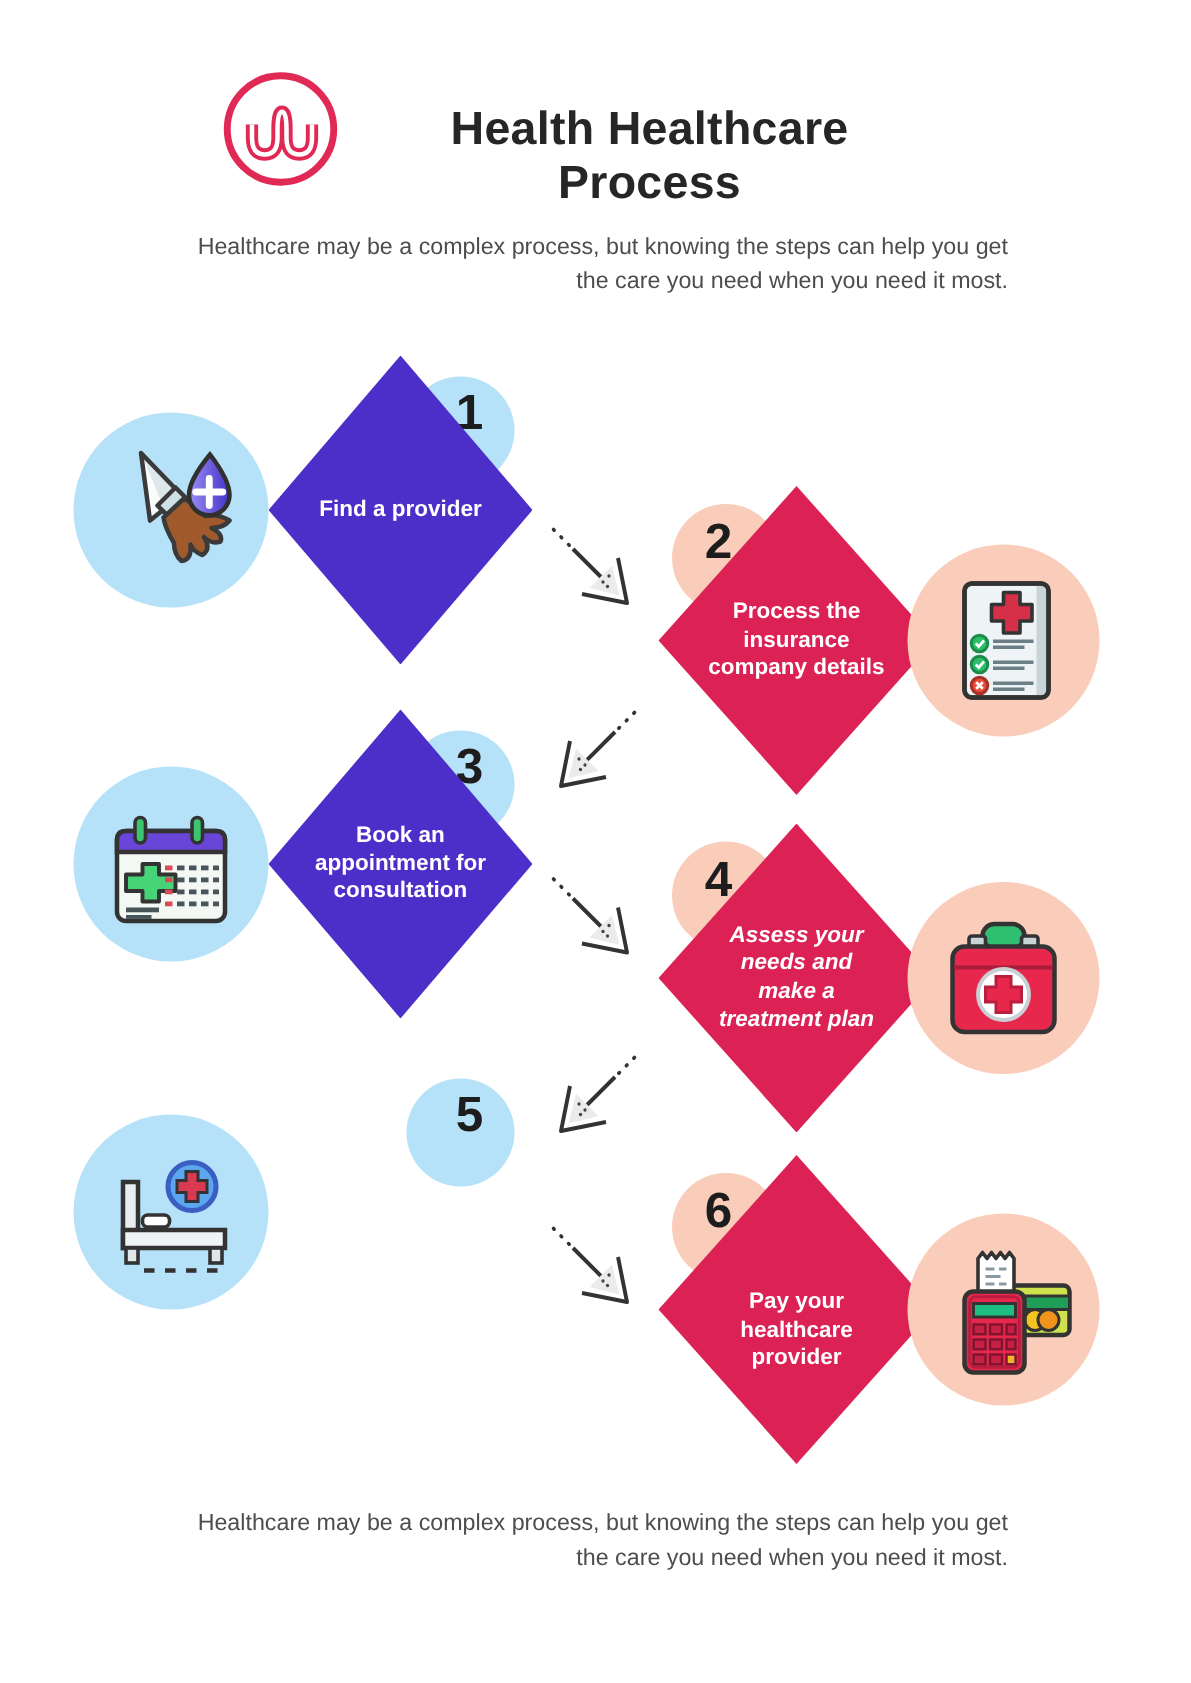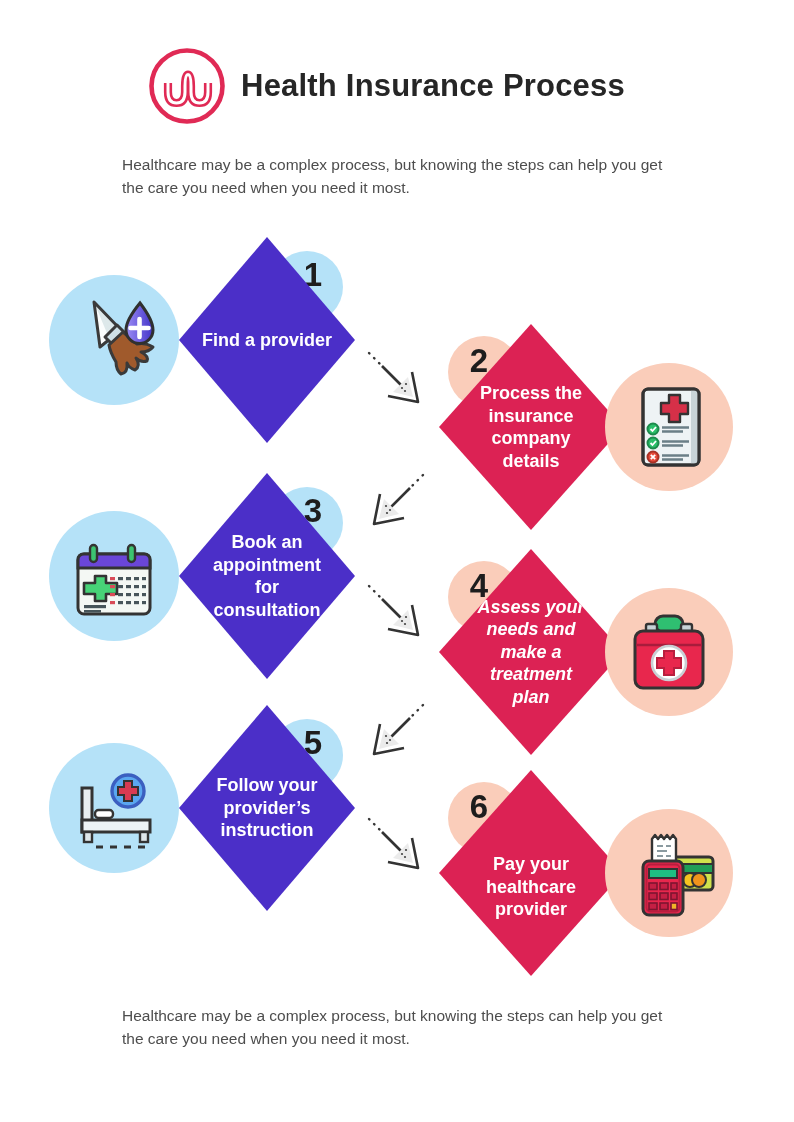--- a/index.html
+++ b/index.html
@@ -10,21 +10,21 @@
     font-family:"Liberation Sans", sans-serif;
   }
   
   .logo { position:absolute; left:147px; top:46px; width:80px; height:80px; }
   .title {
     position:absolute; left:238px; top:68px; width:390px;
     font-size:31px; font-weight:700; color:#262626; text-align:center;
     letter-spacing:0.2px;
   }
   .subtitle, .footer-text {
-    position:absolute; left:122px; width:550px; text-align:left;
+    position:absolute; left:122px; width:550px; text-align:right;
     font-size:15.5px; line-height:1.5; color:#4d4d4d;
   }
   .subtitle { top:153px; }
   .footer-text { top:1004px; }
   
   .icon-circle { position:absolute; border-radius:50%; display:flex; align-items:center; justify-content:center; }
   .icon-circle.blue  { background:#b5e2f8; width:130px; height:130px; }
   .icon-circle.peach { background:#facdba; width:128px; height:128px; }
   .icon-circle svg { width:100px; height:100px; }
   .num-circle { position:absolute; width:72px; height:72px; border-radius:50%;
@@ -33,21 +33,21 @@
   .num-circle.peach { background:#facdba; }
   .num { font-size:33px; font-weight:700; color:#1d1d1d; }
   .num-circle.blue  .num { transform:translate(6px,-12px); }
   .num-circle.peach .num { transform:translate(-5px,-11px); }
   .diamond {
     position:absolute; clip-path:polygon(50% 0%,100% 50%,50% 100%,0% 50%);
     display:flex; align-items:center; justify-content:center; text-align:center;
   }
   .diamond.purple { background:#4b2fc8; width:176px; height:206px; }
   .diamond.pink   { background:#dc2254; width:184px; height:206px; }
-  .diamond-label { color:#ffffff; font-weight:700; font-size:18px; line-height:1.25; }
+  .diamond-label { color:#ffffff; font-weight:700; font-size:15px; line-height:1.25; }
   
   .s1-icon { left:49px;  top:275px; }  .s1-num { left:271px; top:251px; }  .s1-dia { left:179px; top:237px; }
   .s2-icon { left:605px; top:363px; }  .s2-num { left:448px; top:336px; }  .s2-dia { left:439px; top:324px; }
   .s3-icon { left:49px;  top:511px; }  .s3-num { left:271px; top:487px; }  .s3-dia { left:179px; top:473px;justify-content:center; }
   .s4-icon { left:605px; top:588px; }  .s4-num { left:448px; top:561px; }  .s4-dia { left:439px; top:549px; }
   .s5-icon { left:49px;  top:743px; }  .s5-num { left:271px; top:719px; }  .s5-dia { left:179px; top:705px; }
   .s6-icon { left:605px; top:809px; }  .s6-num { left:448px; top:782px; }  .s6-dia { left:439px; top:770px; }
   .s1-dia .diamond-label { width:140px; }
   .s2-dia .diamond-label { width:126px; }
   .s3-dia .diamond-label { width:122px; }
@@ -65,21 +65,21 @@
 </head>
 <body>
 
 <div class="page">
 
   <svg class="logo" viewBox="0 0 80 80">
     <circle cx="40" cy="40" r="35.5" fill="none" stroke="#e02a55" stroke-width="4.6"></circle>
     <path d="M21 37 L21 46 Q21 57 29.5 57 Q38 57 38 46 L38 40 Q38 28.5 41 28.5 Q44 28.5 44 40 L44 46 Q44 57 52.5 57 Q61 57 61 46 L61 37" fill="none" stroke="#e02a55" stroke-width="8.2"></path>
     <path d="M21 37 L21 46 Q21 57 29.5 57 Q38 57 38 46 L38 40 Q38 28.5 41 28.5 Q44 28.5 44 40 L44 46 Q44 57 52.5 57 Q61 57 61 46 L61 37" fill="none" stroke="#ffffff" stroke-width="3"></path>
   </svg>
-  <div class="title">Health Insurance Process</div>
+  <div class="title">Health Healthcare Process</div>
   <div class="subtitle">Healthcare may be a complex process, but knowing the steps can help you get the care you need when you need it most.</div>
 
   <div class="icon-circle blue s1-icon">
     <svg viewBox="0 0 100 100">
       <polygon points="30,12 57,40 36,57" fill="#fbfdfd" stroke="none"></polygon>
       <polygon points="30,12 57,40 45,48" fill="#dde8ea" stroke="none"></polygon>
       <polygon points="30,12 57,40 36,57" fill="none" stroke="#3a3a3a" stroke-width="3" stroke-linejoin="round"></polygon>
       <polygon points="53,35 65,47 53,59 41,47" fill="#cfe0e6" stroke="#3a3a3a" stroke-width="3" stroke-linejoin="round"></polygon>
       <path d="M59 42 L73 54 Q81 52 89 57 Q85 62 77 62 Q85 66 83 71 Q77 73 72 68 Q77 76 71 80 Q65 78 63 73 Q64 83 57 84 Q52 80 52 72 Q46 62 45 55 Z" fill="#a05a2c" stroke="#3a3a3a" stroke-width="3" stroke-linejoin="round"></path>
       <defs>
@@ -233,23 +233,20 @@
       <rect x="20" y="74" width="8" height="10" fill="#dfe7ea" stroke="#333" stroke-width="2.4"></rect>
       <rect x="76" y="74" width="8" height="10" fill="#dfe7ea" stroke="#333" stroke-width="2.4"></rect>
       <path d="M32 89 H84" stroke="#333" stroke-width="3" stroke-dasharray="7 7"></path>
       <circle cx="64" cy="33" r="16" fill="#5aa7f0" stroke="#3b5fc0" stroke-width="3.4"></circle>
       <path d="M60 23 h8 v6 h6 v8 h-6 v6 h-8 v-6 h-6 v-8 h6 z" fill="#d93a52" stroke="#333" stroke-width="2"></path>
     </svg>
   </div>
   <div class="num-circle blue s5-num">
     <span class="num">5</span>
   </div>
-  <div class="diamond purple s5-dia">
-    <span class="diamond-label">Follow your provider’s instruction</span>
-  </div>
 
   <svg class="arrow a5" viewBox="0 0 68 68">
     <path d="M7 7 L19 19" stroke="#333" stroke-width="2.4" stroke-dasharray="0.6 6.5" stroke-linecap="round"></path>
     <path d="M20 20 L45 45" stroke="#333" stroke-width="2.6"></path>
     <polygon points="31,46 46,31 51,51" fill="#ebebeb"></polygon>
     <circle cx="40" cy="42" r="1.1" fill="#444"></circle>
       <circle cx="44" cy="38" r="1.1" fill="#444"></circle>
       <circle cx="43" cy="45" r="1.1" fill="#444"></circle>
     <path d="M26 50 L56 56 L50 26" fill="none" stroke="#333" stroke-width="2.6" stroke-linejoin="round"></path>
   </svg>

